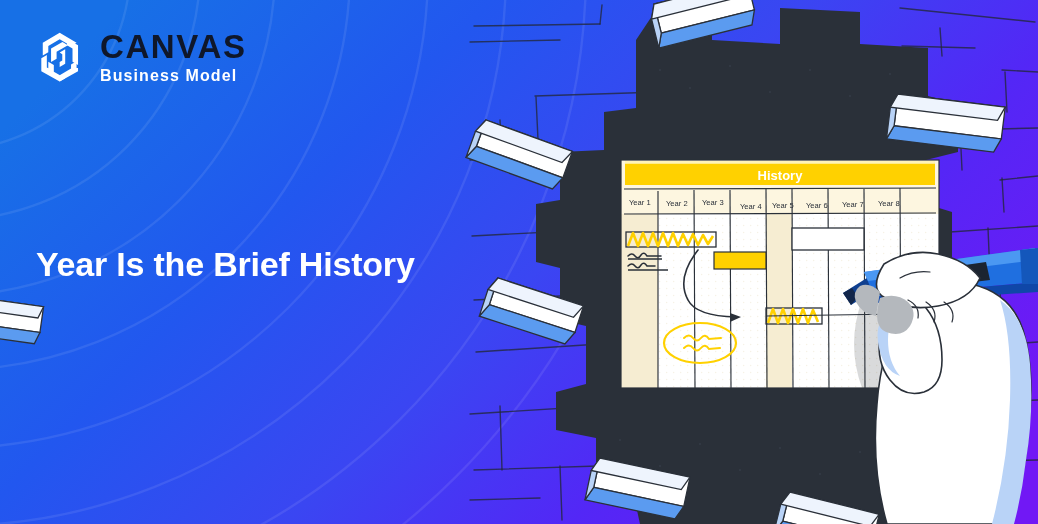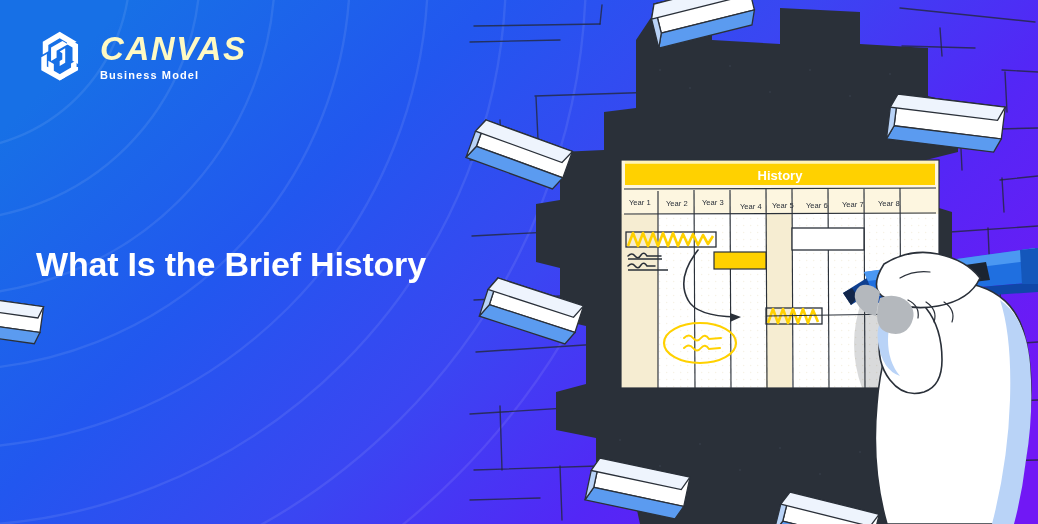--- a/index.html
+++ b/index.html
@@ -21,26 +21,25 @@
   
   .brand{
     position:absolute;
     left:34px;top:30px;
     display:flex;align-items:center;gap:14px;
     z-index:40;
   }
   .brand-mark{width:52px;height:52px;flex:0 0 52px;}
   .brand-text{display:flex;flex-direction:column;line-height:1;}
   .brand-name{
-    color:#fef9c3;font-size:33px;font-weight:700;
+    color:#0f172a;font-size:33px;font-weight:700;
     letter-spacing:1.6px;
-    font-style:italic;
   }
   .brand-sub{
-    color:#ffffff;font-size:11px;font-weight:600;
+    color:#ffffff;font-size:16px;font-weight:600;
     letter-spacing:1.1px;margin-top:5px;
   }
 
   
   .headline{
     position:absolute;
     left:36px;top:240px;
     width:470px;
     color:#ffffff;
     font-size:34px;
@@ -353,16 +352,16 @@
                  L34.8 36.2 L34.8 28.6 Z"></path>
       </g>
     </svg>
     <div class="brand-text">
       <span class="brand-name">CANVAS</span>
       <span class="brand-sub">Business Model</span>
     </div>
   </div>
 
   <h1 class="headline">
-    <span class="l">What Is the Brief History</span>
+    <span class="l">Year Is the Brief History</span>
   </h1>
 
 </div>
 
 </body></html>

